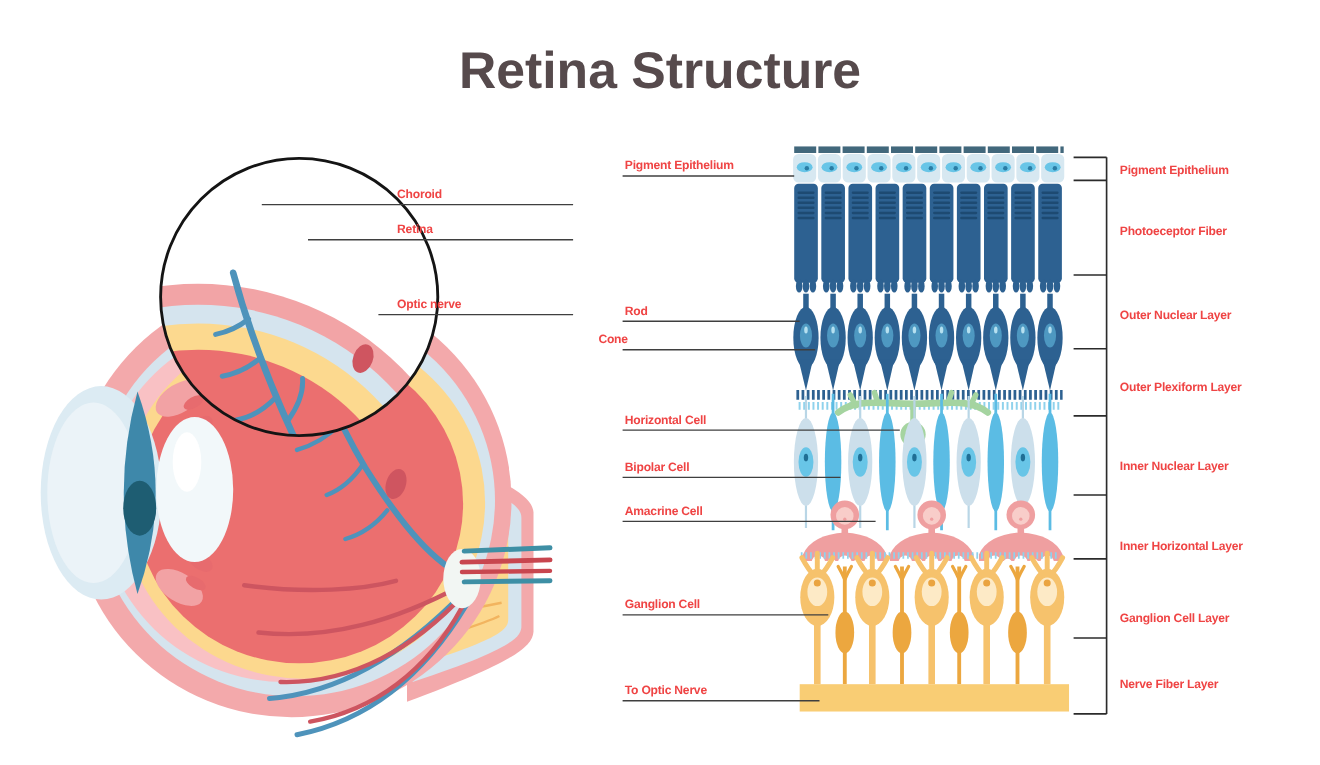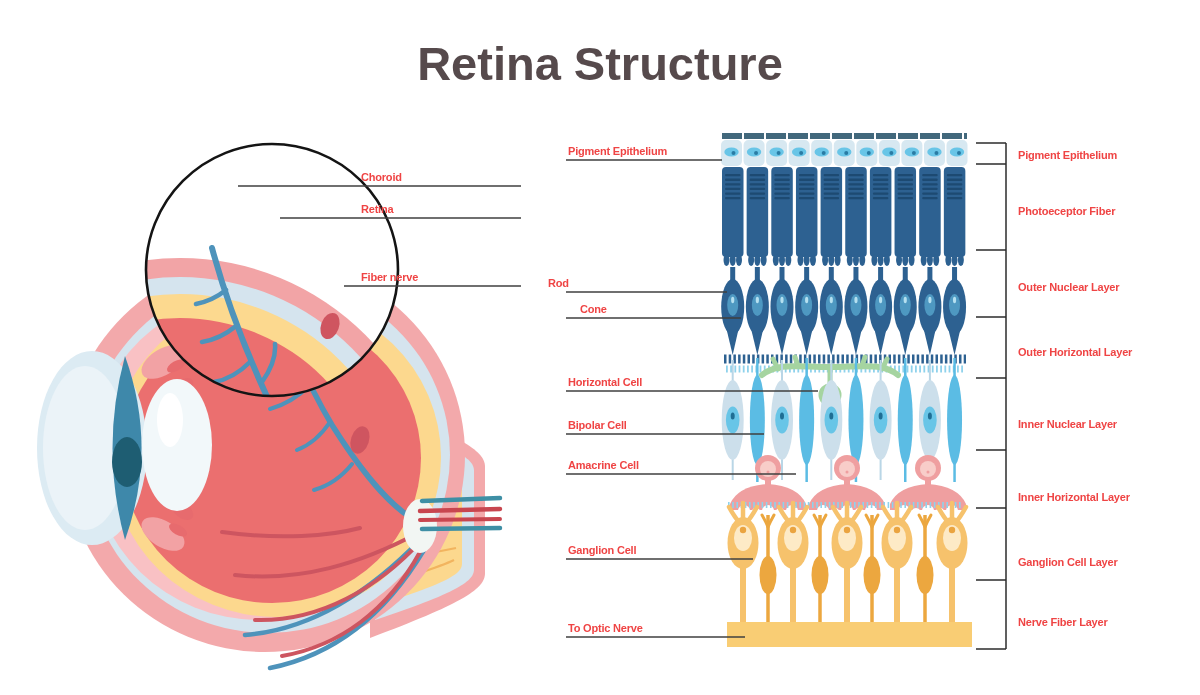--- a/index.html
+++ b/index.html
@@ -262,33 +262,33 @@
         <path d="M976,378 H1006"></path>
         <path d="M976,450 H1006"></path>
       <path d="M976,508 H1006"></path>
         <path d="M976,580 H1006"></path>
         <path d="M976,649 H1006"></path>
     </g>
   </svg>
 
   <div class="lbl lbl-eye" style="left:361px;top:168px">Choroid</div>
   <div class="lbl lbl-eye" style="left:361px;top:200px">Retina</div>
-  <div class="lbl lbl-eye" style="left:361px;top:268px">Fiber nerve</div>
+  <div class="lbl lbl-eye" style="left:361px;top:268px">Optic nerve</div>
 
   <div class="lbl" style="left:568px;top:142px">Pigment Epithelium</div>
-  <div class="lbl" style="left:548px;top:274px">Rod</div>
-  <div class="lbl" style="left:580px;top:300px">Cone</div>
+  <div class="lbl" style="left:568px;top:274px">Rod</div>
+  <div class="lbl" style="left:544px;top:300px">Cone</div>
   <div class="lbl" style="left:568px;top:373px">Horizontal Cell</div>
   <div class="lbl" style="left:568px;top:416px">Bipolar Cell</div>
   <div class="lbl" style="left:568px;top:456px">Amacrine Cell</div>
   <div class="lbl" style="left:568px;top:541px">Ganglion Cell</div>
   <div class="lbl" style="left:568px;top:619px">To Optic Nerve</div>
 
   <div class="lbl" style="left:1018px;top:146px">Pigment Epithelium</div>
   <div class="lbl" style="left:1018px;top:202px">Photoeceptor Fiber</div>
   <div class="lbl" style="left:1018px;top:278px">Outer Nuclear Layer</div>
-  <div class="lbl" style="left:1018px;top:343px">Outer Horizontal Layer</div>
+  <div class="lbl" style="left:1018px;top:343px">Outer Plexiform Layer</div>
   <div class="lbl" style="left:1018px;top:415px">Inner Nuclear Layer</div>
   <div class="lbl" style="left:1018px;top:488px">Inner Horizontal Layer</div>
   <div class="lbl" style="left:1018px;top:553px">Ganglion Cell Layer</div>
   <div class="lbl" style="left:1018px;top:613px">Nerve Fiber Layer</div>
 
 </div>
 
 </body></html>

